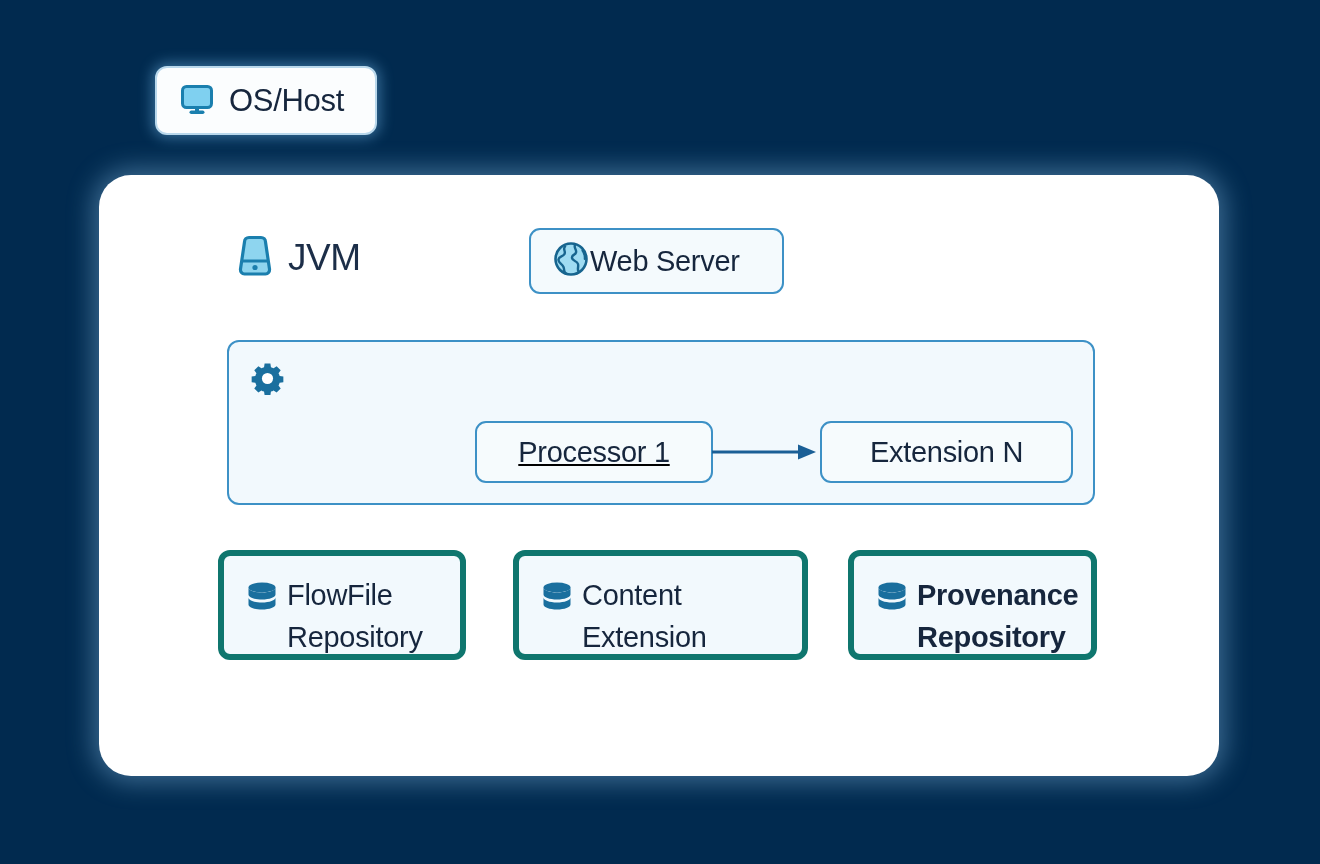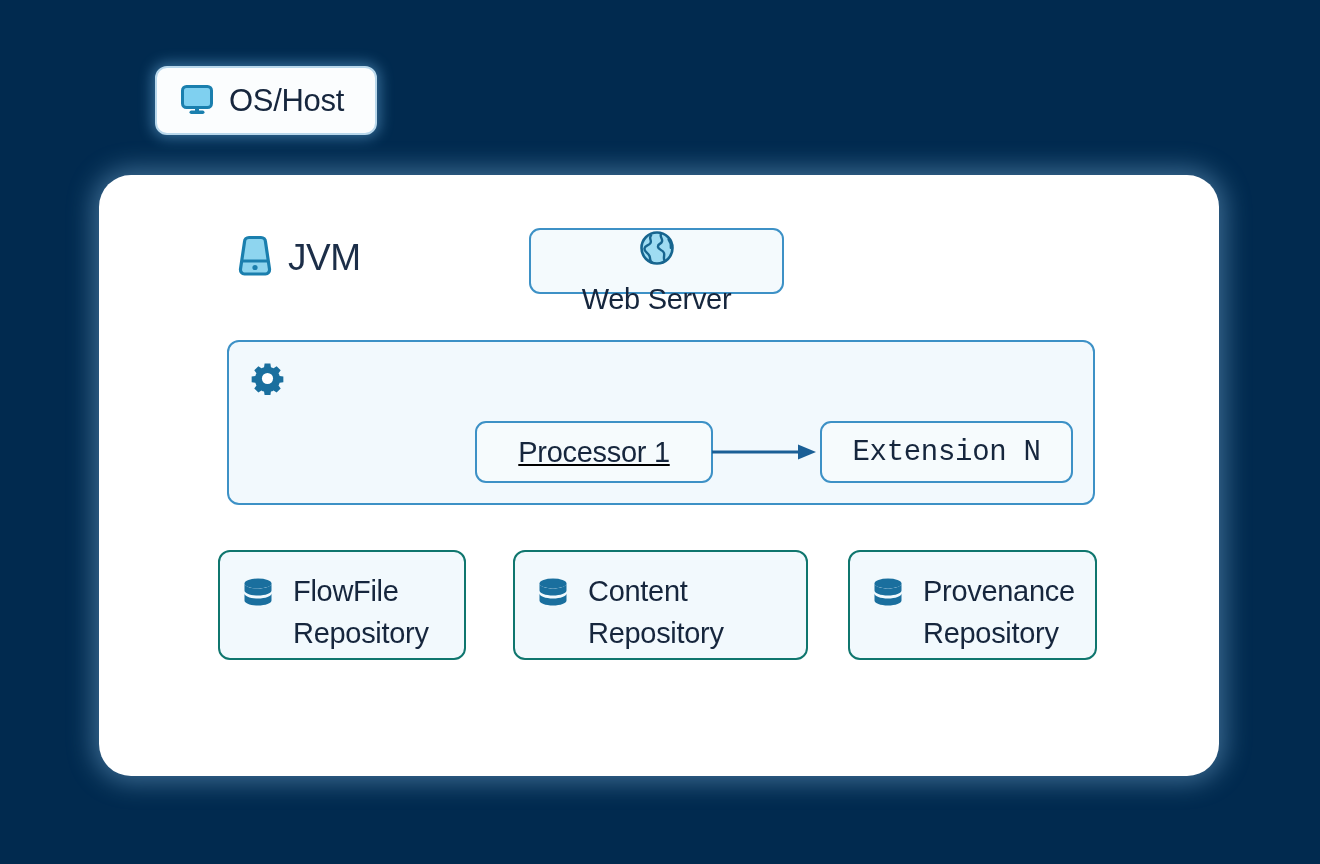--- a/index.html
+++ b/index.html
@@ -79,23 +79,22 @@
     position: absolute;
     left: 430px;
     top: 53px;
     width: 255px;
     height: 66px;
     background: #f4fafd;
     border: 2px solid #3d91c6;
     border-radius: 11px;
     display: flex;
     align-items: center;
-    gap: 13px;
-    padding: 0 22px;
-    flex-direction: column;
+    gap: 1px;
+    padding: 8px 22px;
   }
   .web-server .label {
     font-size: 29px;
     color: #16263d;
     letter-spacing: -0.3px;
     white-space: nowrap;
   }
 
   
   .flow-controller {
@@ -152,55 +151,54 @@
     border: 2px solid #3d91c6;
     border-radius: 11px;
     display: flex;
     align-items: center;
     justify-content: center;
   }
   .extension .label {
     font-size: 29px;
     color: #16263d;
     letter-spacing: -0.3px;
-    font-family: Liberation Mono, monospace;
   }
 
   .flow-arrow {
     position: absolute;
     left: 483px;
     top: 96px;
     width: 112px;
     height: 28px;
   }
 
   
   .repo {
     position: absolute;
     top: 375px;
     height: 110px;
     background: #f2f9fd;
-    border: 2px solid #0f766e;
+    border: 6px solid #0f766e;
     border-radius: 12px;
     display: flex;
     align-items: flex-start;
     padding: 21px 16px 0 22px;
-    gap: 19px;
+    gap: 9px;
   }
   .repo .repo-text {
     font-size: 29px;
     line-height: 1.45;
     color: #16263d;
     letter-spacing: -0.3px;
     white-space: pre-line;
     margin-top: -3px;
   }
   .repo-flowfile   { left: 119px; width: 248px; }
   .repo-content    { left: 414px; width: 295px; }
-  .repo-provenance { left: 749px; width: 249px; }
+  .repo-provenance { left: 749px; width: 249px; font-weight: bold; }
 
   .repo-icon { flex: 0 0 auto; margin-top: 4px; }
 
   
   .local-storage {
     position: absolute;
     left: 114px;
     top: 805px;
     font-size: 25px;
     font-weight: bold;
@@ -287,21 +285,21 @@
 
     <div class="repo repo-content">
       <span class="repo-icon">
         <svg width="32" height="34" viewBox="0 0 32 34">
           <ellipse cx="16" cy="6.5" rx="13.5" ry="5" fill="#1a6f9e"></ellipse>
           <path d="M2.5 6.5v7c0 2.8 6 5 13.5 5s13.5-2.2 13.5-5v-7c0 2.8-6 5-13.5 5s-13.5-2.2-13.5-5z" fill="#1a6f9e"></path>
           <path d="M2.5 16.5v7c0 2.8 6 5 13.5 5s13.5-2.2 13.5-5v-7c0 2.8-6 5-13.5 5s-13.5-2.2-13.5-5z" fill="#1a6f9e"></path>
         </svg>
       </span>
       <span class="repo-text">Content
-Repository</span>
+Extension</span>
     </div>
 
     <div class="repo repo-provenance">
       <span class="repo-icon">
         <svg width="32" height="34" viewBox="0 0 32 34">
           <ellipse cx="16" cy="6.5" rx="13.5" ry="5" fill="#1a6f9e"></ellipse>
           <path d="M2.5 6.5v7c0 2.8 6 5 13.5 5s13.5-2.2 13.5-5v-7c0 2.8-6 5-13.5 5s-13.5-2.2-13.5-5z" fill="#1a6f9e"></path>
           <path d="M2.5 16.5v7c0 2.8 6 5 13.5 5s13.5-2.2 13.5-5v-7c0 2.8-6 5-13.5 5s-13.5-2.2-13.5-5z" fill="#1a6f9e"></path>
         </svg>
       </span>

